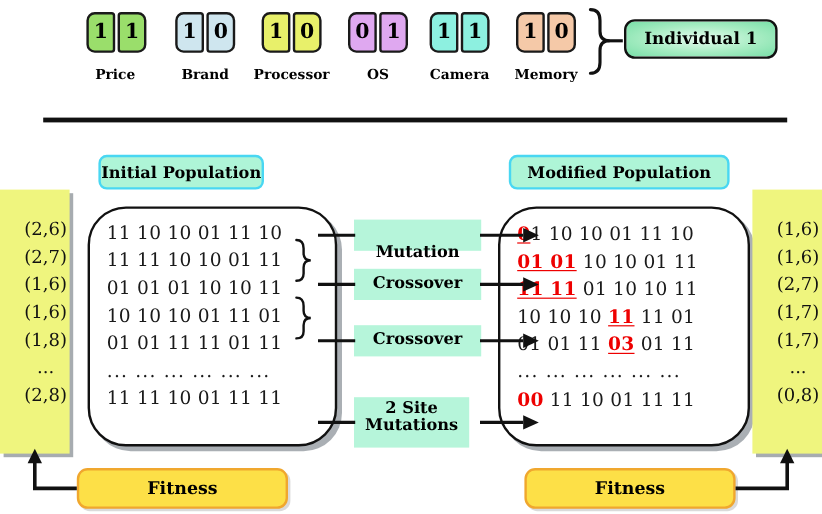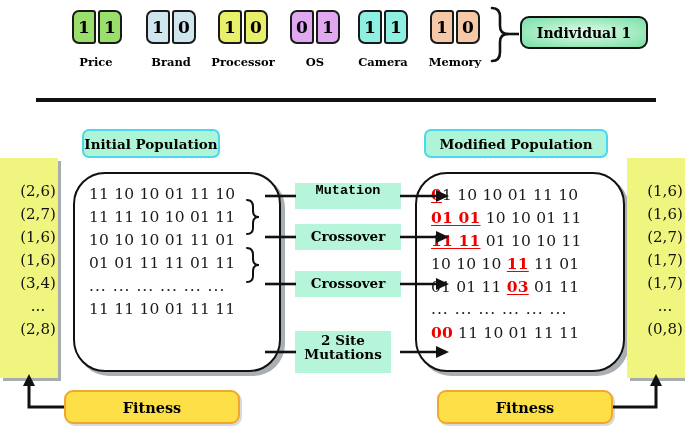--- a/index.html
+++ b/index.html
@@ -124,20 +124,21 @@
 
 <div id="divider"></div>
 
 <div class="pop-header" id="initial-population-header">Initial Population</div>
 <div class="pop-header" id="modified-population-header">Modified Population</div>
 
 <div class="pop-panel" id="initial-population-panel">
   <div class="bitrows" id="initial-rows">
       <div class="bitrow"><span>11 10 10 01 11 10</span></div>
       <div class="bitrow"><span>11 11 10 10 01 11</span></div>
+      <div class="bitrow"><span>01 01 01 10 10 11</span></div>
       <div class="bitrow"><span>10 10 10 01 11 01</span></div>
       <div class="bitrow"><span>01 01 11 11 01 11</span></div>
       <div class="bitrow spacer-row"><span>...  ...  ...  ...  ...  ...</span></div>
       <div class="bitrow"><span>11 11 10 01 11 11</span></div>
     </div>
 </div>
 
 <div class="pop-panel" id="modified-population-panel">
   <div class="bitrows" id="modified-rows">
       <div class="bitrow"><span class="mark">0</span><span>1 10 10 01 11 10</span></div>
@@ -148,35 +149,35 @@
       <div class="bitrow spacer-row"><span>...  ...  ...  ...  ...  ...</span></div>
       <div class="bitrow"><span class="mark nounder">00</span><span> 11 10 01 11 11</span></div>
     </div>
 </div>
 
 <div class="fitness-col" id="left-fitness-column">
     <div class="fv">(2,6)</div>
     <div class="fv">(2,7)</div>
     <div class="fv">(1,6)</div>
     <div class="fv">(1,6)</div>
-    <div class="fv">(3,4)</div>
+    <div class="fv">(1,8)</div>
     <div class="fv">...</div>
     <div class="fv">(2,8)</div>
   </div>
 <div class="fitness-col" id="right-fitness-column">
     <div class="fv">(1,6)</div>
     <div class="fv">(1,6)</div>
     <div class="fv">(2,7)</div>
     <div class="fv">(1,7)</div>
     <div class="fv">(1,7)</div>
     <div class="fv">...</div>
     <div class="fv">(0,8)</div>
   </div>
 
-<div class="op-box" id="op-mutation" style="display: block; padding-top: 1px; box-sizing: border-box; font-family: Liberation Mono, monospace;"><span>Mutation</span></div>
+<div class="op-box" id="op-mutation" style="display: block; padding-top: 20px; box-sizing: border-box;"><span>Mutation</span></div>
 <div class="op-box" id="op-crossover-1" style="display: block; padding-top: 5px; box-sizing: border-box;"><span>Crossover</span></div>
 <div class="op-box" id="op-crossover-2" style="display: block; padding-top: 5px; box-sizing: border-box;"><span>Crossover</span></div>
 <div class="op-box" id="op-two-site-mutations" style="display: block; padding-top: 2px; box-sizing: border-box;"><span>2 Site</span><br><span>Mutations</span></div>
 
 <div class="fitness-box" id="left-fitness-box">Fitness</div>
 <div class="fitness-box" id="right-fitness-box">Fitness</div>
 
 <svg class="overlay">
 
   <path d="M247,200 Q253,200 253,207 L253,211 Q253,217 259,217 Q253,217 253,223 L253,228 Q253,234 247,234" fill="none" stroke="#111" stroke-width="2" stroke-linecap="round"></path>

